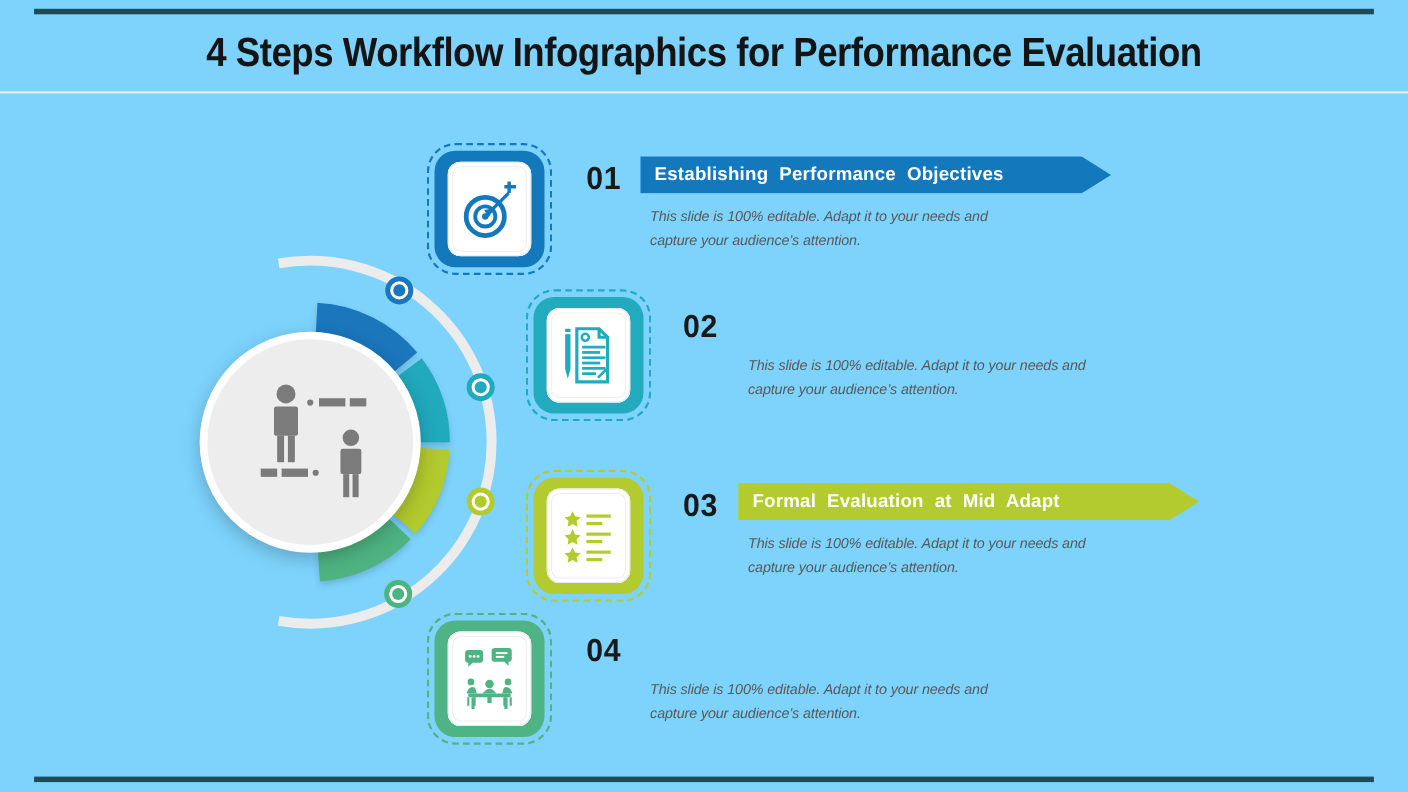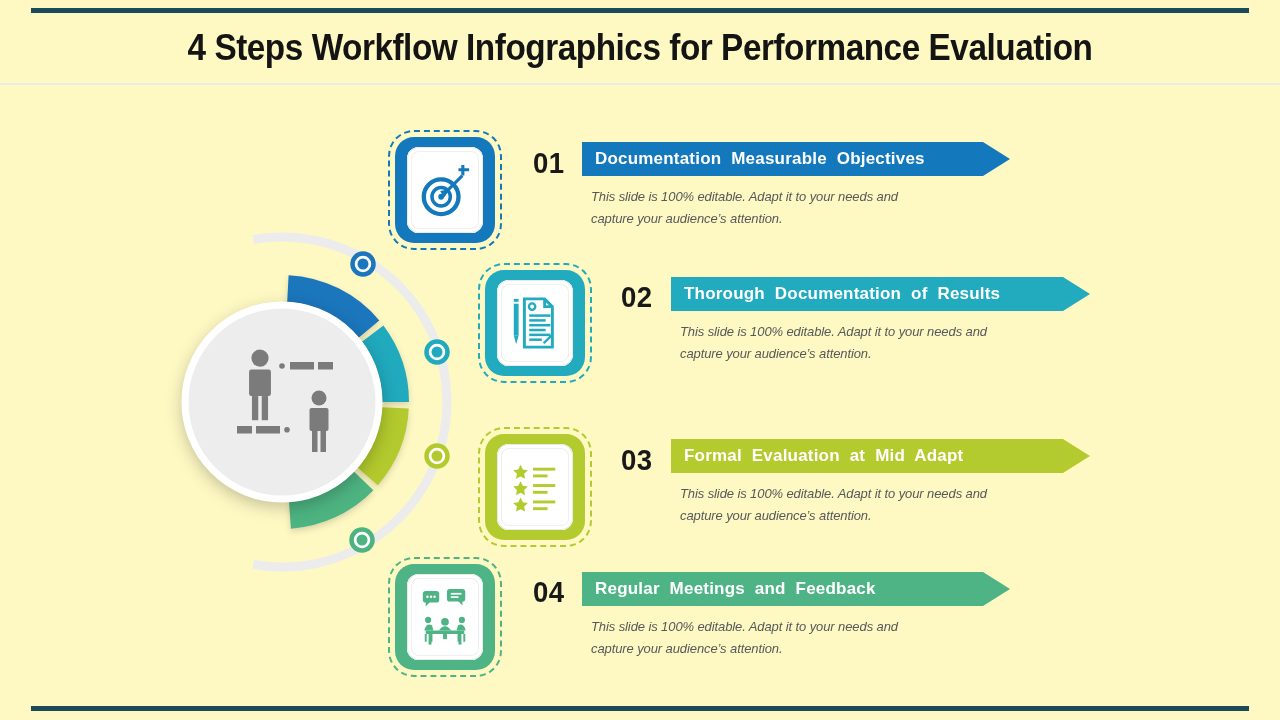--- a/index.html
+++ b/index.html
@@ -1,16 +1,16 @@
 <!DOCTYPE html>
 <html><head>
 <meta charset="utf-8">
 <style>
   html,body{margin:0;padding:0;background:#fff;}
-  .slide{position:relative;width:1280px;height:720px;background:#fef9c3;overflow:hidden;
+  .slide{position:relative;width:1280px;height:720px;background:#7dd3fc;overflow:hidden;
          font-family:"Liberation Sans", sans-serif;}
   .bar{position:absolute;left:31px;right:31px;height:5px;background:#1b4a59;}
   .bar-top{top:8px;}
   .bar-bottom{top:706px;}
   .title{position:absolute;top:27px;left:0;right:0;margin:0;text-align:center;
          font-size:37px;font-weight:bold;color:#141414;letter-spacing:-0.5px;
          transform:scaleX(.9);transform-origin:50% 50%;white-space:nowrap;}
   .divider{position:absolute;top:83px;left:0;right:0;height:2px;background:#ebebeb;}
 
   .diagram{position:absolute;left:85px;top:228px;width:400px;height:345px;}
@@ -121,21 +121,21 @@
               <line x1="25" y1="38" x2="46" y2="17" stroke-width="3.2"></line>
               <path d="M42 11 h11 M46.5 6 v11" stroke-width="3.2"></path>
               <path d="M23 33 l10 -2 -6 9 z" fill="currentColor" stroke="none"></path>
             </g>
           </svg>
         </div>
       </div>
     </div>
     <div class="num">01</div>
     <div class="banner">
-      <span>Documentation Measurable Objectives</span>
+      <span>Establishing Performance Objectives</span>
     </div>
     <div class="desc">
       <span>This slide is 100% editable. Adapt it to your needs and</span><br>
       <span>capture your audience’s attention.</span>
     </div>
   </div>
 
   <div class="step step-2" style="--c: #22aabf;">
     <div class="icon-box">
       <div class="icon-mid">
@@ -156,23 +156,20 @@
               <rect x="22" y="38" width="17" height="2.6"></rect>
               <rect x="22" y="43" width="22" height="2.6"></rect>
               <rect x="22" y="48" width="13" height="2.6"></rect>
             </g>
             <path d="M37 53 l8 -8" stroke="currentColor" stroke-width="2.5" fill="none"></path>
           </svg>
         </div>
       </div>
     </div>
     <div class="num">02</div>
-    <div class="banner">
-      <span>Thorough Documentation of Results</span>
-    </div>
     <div class="desc">
       <span>This slide is 100% editable. Adapt it to your needs and</span><br>
       <span>capture your audience’s attention.</span>
     </div>
   </div>
 
   <div class="step step-3" style="--c: #b3cb2e;">
     <div class="icon-box">
       <div class="icon-mid">
         <div class="icon-core">
@@ -237,22 +234,19 @@
                 <rect x="34" y="10.5" width="8" height="1.8"></rect>
             </g>
             <g stroke="currentColor" stroke-width="2" fill="none">
               <path d="M8 49.6 v8 M14 49.6 v8 M42 49.6 v8 M48 49.6 v8"></path>
             </g>
           </svg>
         </div>
       </div>
     </div>
     <div class="num">04</div>
-    <div class="banner">
-      <span>Regular Meetings and Feedback</span>
-    </div>
     <div class="desc">
       <span>This slide is 100% editable. Adapt it to your needs and</span><br>
       <span>capture your audience’s attention.</span>
     </div>
   </div>
 
 </div>
 
 </body></html>

